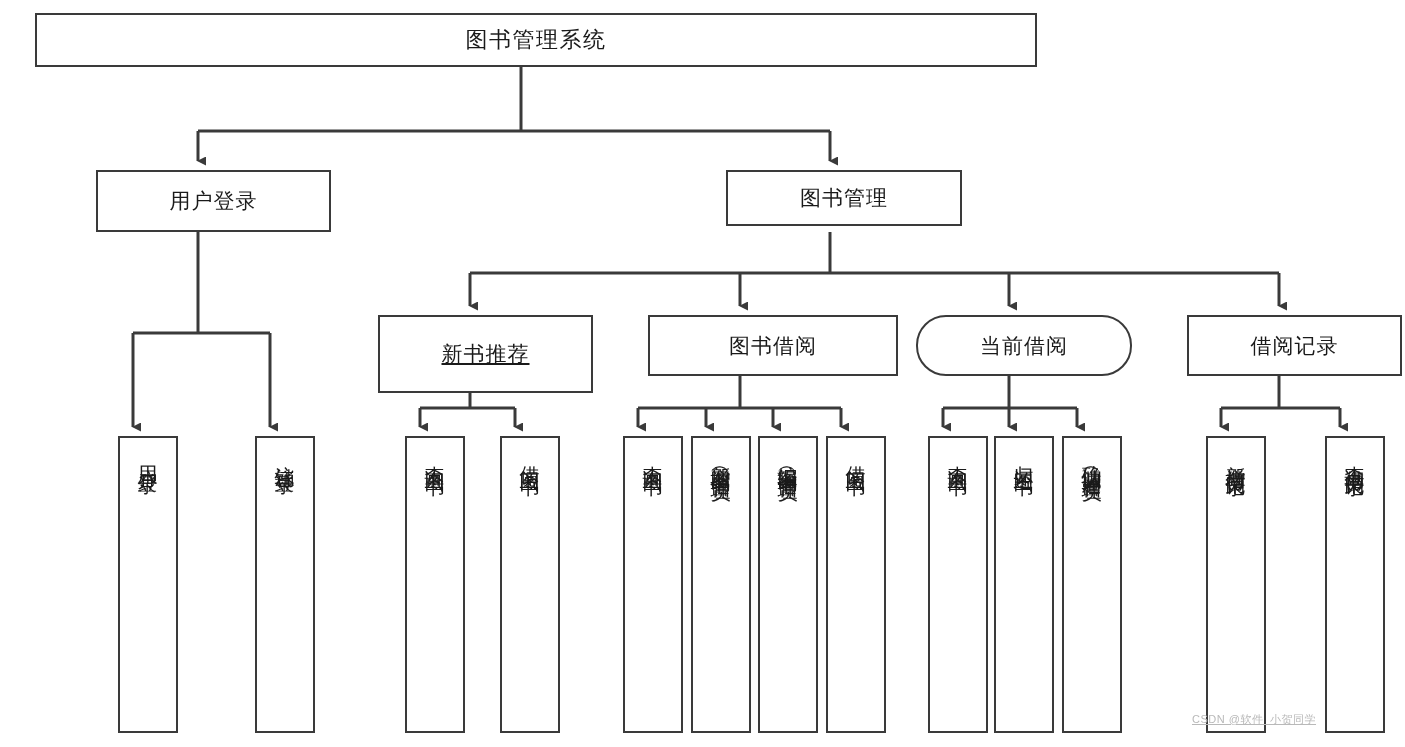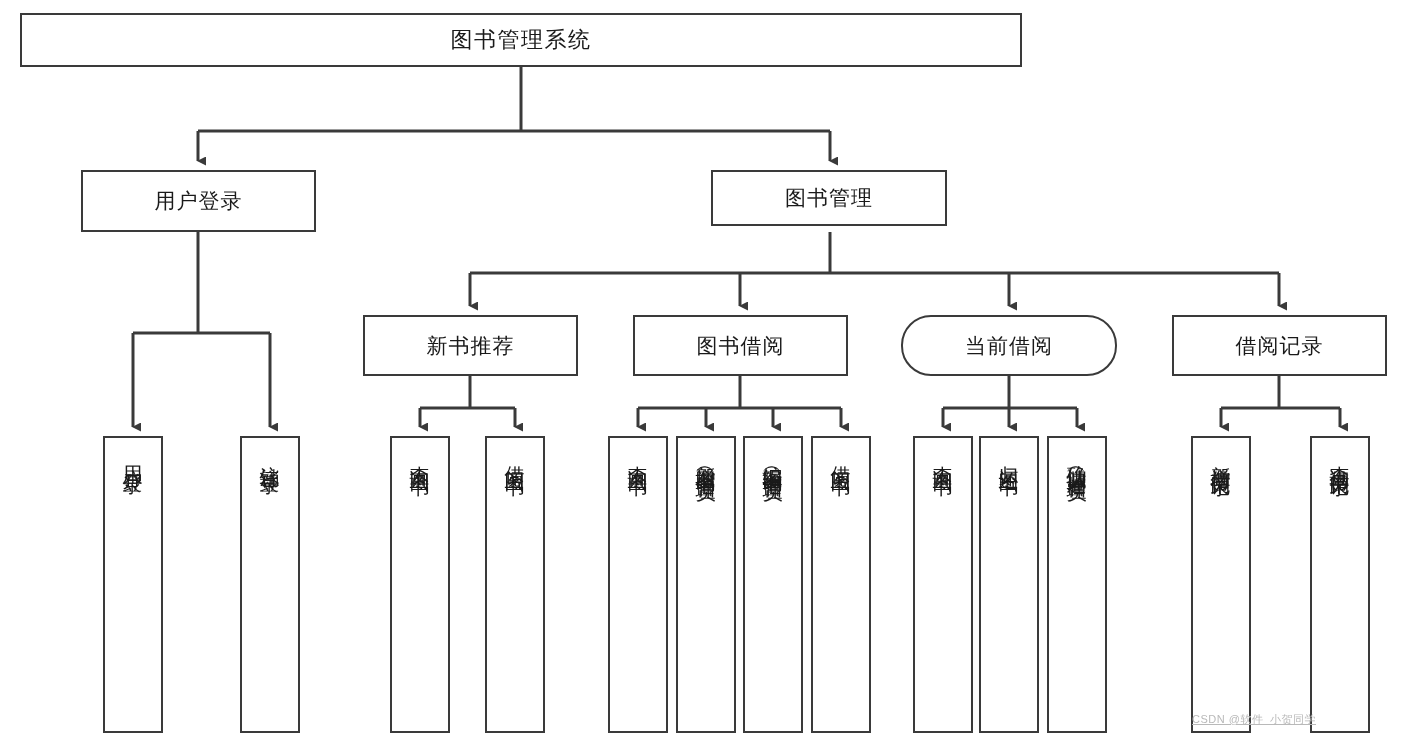--- a/index.html
+++ b/index.html
@@ -20,20 +20,21 @@
   }
   .node{
     position:absolute;
     box-sizing:border-box;
     background:#ffffff;
     border:2px solid #3a3a3a;
     display:flex;
     align-items:center;
     justify-content:center;
     color:#1a1a1a;
+    margin-left:15px;
   }
   .node .label{
     display:block;
     text-align:center;
     line-height:1.12;
     color:#1a1a1a;
     user-select:none;
   }
   
   .node.h .label{
@@ -127,24 +128,24 @@
     <span class="label">图书管理系统</span>
   </div>
 
   <div class="node h" style="left:81px;top:170px;width:235px;height:62px;">
     <span class="label">用户登录</span>
   </div>
   <div class="node h" style="left:711px;top:170px;width:236px;height:56px;">
     <span class="label">图书管理</span>
   </div>
 
-  <div class="node h" style="left:363px;top:315px;width:215px;height:61px;">
+  <div class="node h" style="left:363px;top:315px;width:215px;height:78px;text-decoration:underline;">
     <span class="label">新书推荐</span>
   </div>
-  <div class="node h" style="left:633px;top:315px;width:215px;height:61px;">
+  <div class="node h" style="left:633px;top:315px;width:250px;height:61px;">
     <span class="label">图书借阅</span>
   </div>
   <div class="node h" style="left:901px;top:315px;width:216px;height:61px;border-radius:30px;">
     <span class="label">当前借阅</span>
   </div>
   <div class="node h" style="left:1172px;top:315px;width:215px;height:61px;">
     <span class="label">借阅记录</span>
   </div>
 
   <div class="node v" style="left:103px;top:436px;width:60px;height:297px;">

